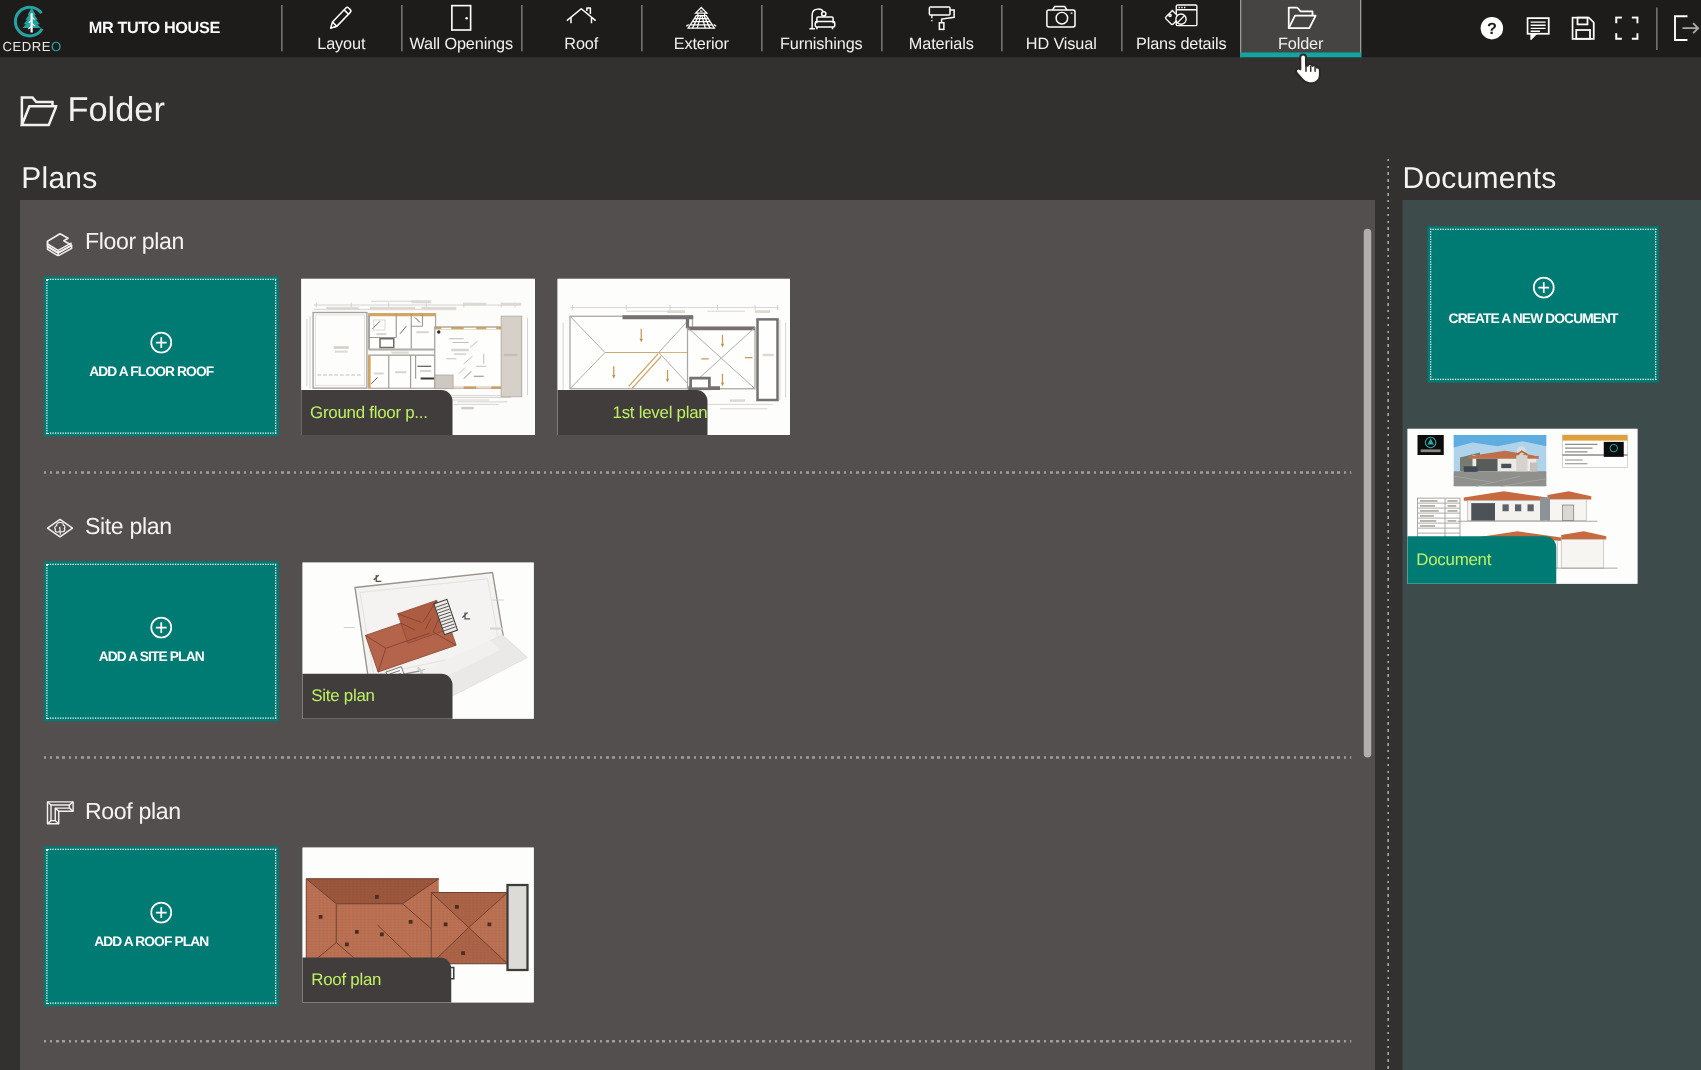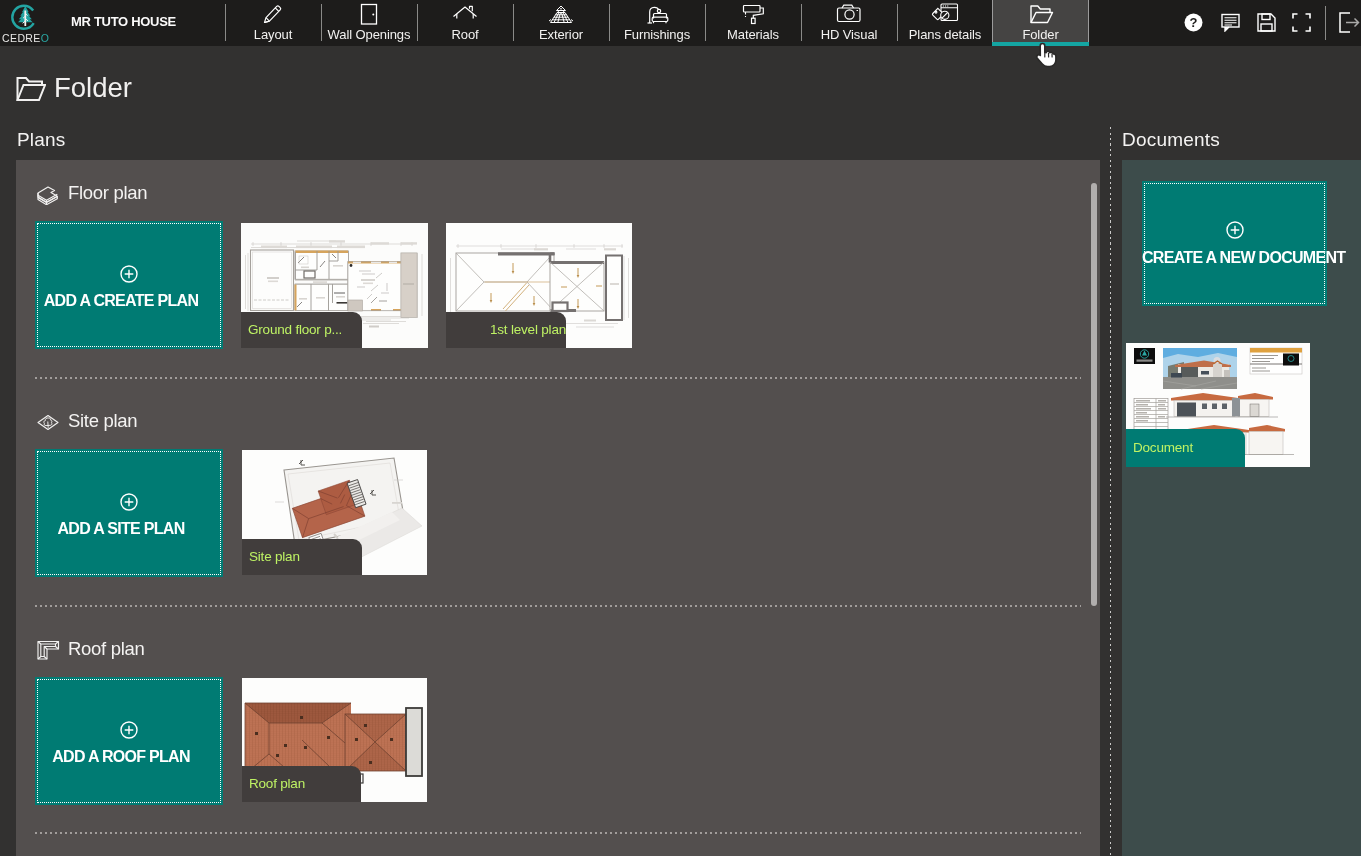--- a/index.html
+++ b/index.html
@@ -13,30 +13,30 @@
 .tab .tlabel { position:absolute; left:-6px; right:-6px; top:27px; font-size:13px; letter-spacing:-0.1px; }
 .tab.active { background:#454443; border-left:1px solid #9b9b9b; border-right:1px solid #9b9b9b; }
 .tab.active:after { content:""; position:absolute; left:-1px; right:-1px; bottom:0; height:4px; background:#14a5a2; }
 #content { position:absolute; left:0; top:46px; width:1361px; height:810px; background:#323130; }
 #panel { position:absolute; left:16px; top:114px; width:1084px; height:696px; background:#534f4e; }
 .secicon { position:absolute; left:20px; width:24px; height:22px; }
 .sechead { position:absolute; left:52px; font-size:18.5px; color:#f4f3f2; letter-spacing:-0.3px;text-align:right; }
 .addbtn { position:absolute; left:19px; width:188px; height:128px; background:#007b73; }
 .addbtn .dot { position:absolute; left:2px; top:2px; right:2px; bottom:2px; border:1px dotted #fff; }
 .addbtn .plus { position:absolute; left:50%; margin-left:-9px; width:18px; height:18px; }
-.addbtn .atext { position:absolute; left:0; right:16px; text-align:center; color:#fff; font-size:16px; font-weight:bold; letter-spacing:-0.7px; }
+.addbtn .atext { position:absolute; left:0; right:16px; text-align:center; color:#fff; font-size:11px; font-weight:bold; letter-spacing:-0.7px; }
 .thumb { position:absolute; background:#fdfdfc; }
 .tlab { position:absolute; left:0; bottom:0; height:36px; background:#413d3c; border-top-right-radius:9px; color:#bef264; font-size:13.5px; letter-spacing:-0.2px; line-height:35px; padding-left:7px; white-space:nowrap; }
 .dotline { position:absolute; left:19px; width:1046px; height:2px;
   background:repeating-linear-gradient(90deg,#a19d9b 0 2px,transparent 2px 5px); }
 #docpanel { position:absolute; left:1122px; top:114px; width:239px; height:696px; background:#3d4c4b; }
 #vdots { position:absolute; left:1109.5px; top:81px; width:1.6px; height:729px;
   background:repeating-linear-gradient(180deg,#cbcac9 0 2px,transparent 2px 5.5px); }
 #scrollthumb { position:absolute; left:1091px; top:137px; width:5.5px; height:423px; border-radius:3px; background:#b1aead; }
-.hlabel { position:absolute; font-size:19px; color:#f4f3f2; letter-spacing:0.2px; }
+.hlabel { position:absolute; font-size:24px; color:#f4f3f2; letter-spacing:0.2px; }
 svg { display:block; }
 </style>
 </head>
 <body>
 <div id="topbar">
 
   <svg class="abs" style="left:6px;top:1px" width="38" height="34" viewBox="0 0 38 34">
     <g transform="translate(17.8,16.2)">
       <circle cx="0" cy="0" r="11.5" fill="none" stroke="#23a4a2" stroke-width="2.4" stroke-dasharray="58.6 13.7" stroke-dashoffset="-6.1"></circle>
     </g>
@@ -204,21 +204,21 @@
       <path d="M2 12.2 L10.5 17.3 M2 14.4 L10.5 19.5 M10.5 17.3 L21.3 11.3 M10.5 19.5 L21.3 13.5 M10.5 17.3 V21.7"></path>
       </g>
       </svg>
     <div class="sechead" style="top:22px">Floor plan</div>
     <div class="addbtn" style="top:61px">
       <div class="dot"></div>
       <svg class="plus" style="top:44px" viewBox="0 0 18 18">
         <circle cx="9" cy="9" r="8" fill="none" stroke="#fff" stroke-width="1.4"></circle>
         <path d="M9 4.7 V13.3 M4.7 9 H13.3" stroke="#fff" stroke-width="1.4"></path>
       </svg>
-      <div class="atext" style="top:71px;">ADD A CREATE PLAN</div>
+      <div class="atext" style="top:71px;">ADD A FLOOR ROOF</div>
     </div>
     <div class="thumb" style="left:225px;top:63px;width:187px;height:125px;">
       <svg width="187" height="125" viewBox="0 0 187 125" id="fp1">
         <rect width="187" height="125" fill="#fcfcfb"></rect>
         <g stroke="#c9c6c2" stroke-width="0.6" fill="none">
           <path d="M10 21 H172 M10 24.5 H110 M56 18 H95 M7 30 V88 M4.5 32 V86 M176.5 30 V95 M181 31 V93 M14 93.5 H60 M117 95 H168 M125 98.5 H165"></path>
           <path d="M12 19 V23 M40 19 V23 M70 19 V23 M100 19 V23 M130 19 V23 M160 19 V23 M171 19 V23"></path>
         </g>
         <g fill="#dddad6">
           <rect x="20" y="22.5" width="26" height="2.6"></rect>

